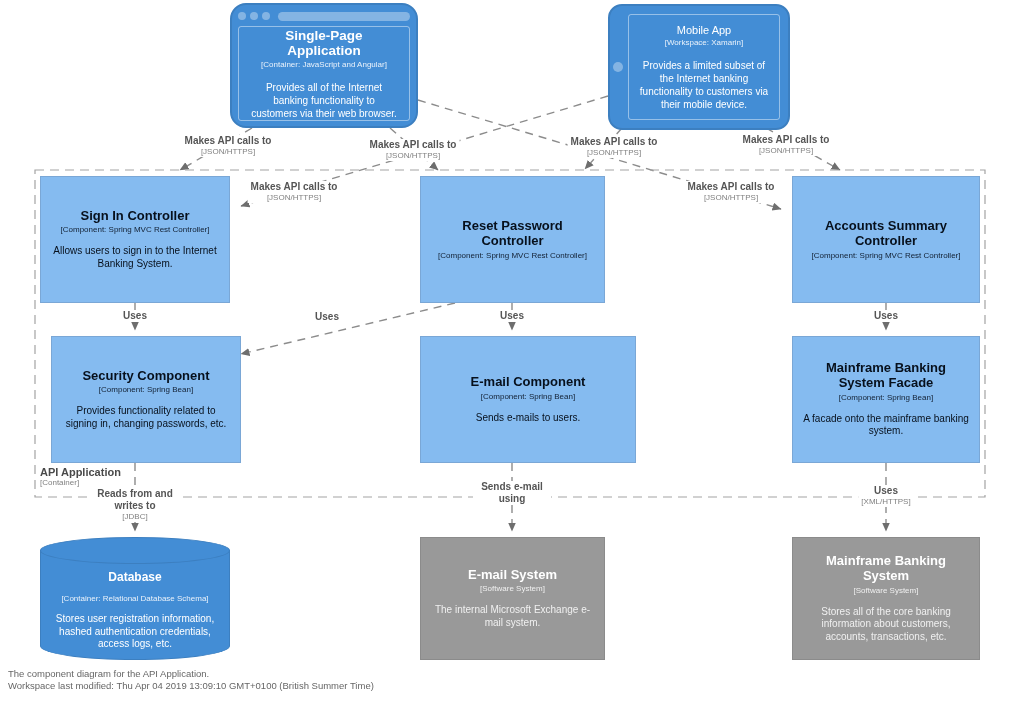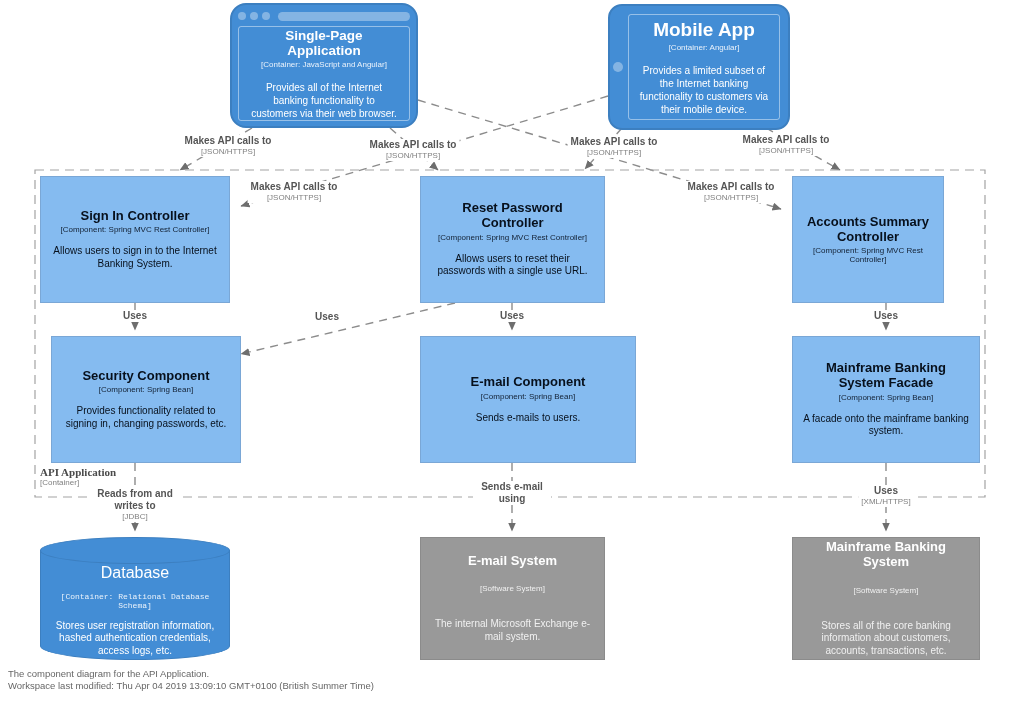--- a/index.html
+++ b/index.html
@@ -19,21 +19,21 @@
   svg.lines{position:absolute;left:0;top:0;z-index:0;}
 
   
   .node{position:absolute;z-index:2;display:flex;flex-direction:column;align-items:center;
         justify-content:center;text-align:center;padding:8px 10px;}
   .node .title{font-weight:bold;font-size:13px;line-height:1.15;}
   .node .meta{font-size:8px;margin-top:2px;}
   .node .desc{font-size:10px;line-height:1.25;margin-top:11px;}
 
   .component{background:var(--component-blue);border:1px solid var(--component-border);color:#07101c;}
-  .external{background:var(--external-gray);border:1px solid var(--external-border);color:#ffffff;gap:14px;}
+  .external{background:var(--external-gray);border:1px solid var(--external-border);color:#ffffff;}
   .external .meta,.external .desc{color:#f0f0f0;}
   .component .meta{color:#122033;}
 
   
   .browser{position:absolute;z-index:2;background:var(--container-blue);
            border:2px solid var(--container-blue-dark);border-radius:16px;color:#fff;}
   .browser-bar{position:absolute;top:4px;left:6px;right:6px;height:14px;display:flex;align-items:center;}
   .browser-dot{width:8px;height:8px;border-radius:50%;background:rgba(255,255,255,0.35);margin-right:4px;}
   .browser-pill{flex:1;height:9px;border-radius:5px;background:rgba(255,255,255,0.35);margin-left:4px;}
   .browser-screen{position:absolute;left:6px;right:6px;top:21px;bottom:5px;
@@ -46,45 +46,45 @@
 
   
   .phone{position:absolute;z-index:2;background:var(--container-blue);
          border:2px solid var(--container-blue-dark);border-radius:14px;color:#fff;}
   .phone-button{position:absolute;left:3px;top:50%;margin-top:-5px;width:10px;height:10px;
                 border-radius:50%;background:rgba(255,255,255,0.35);}
   .phone-screen{position:absolute;left:18px;right:8px;top:8px;bottom:8px;
                 border:1px solid rgba(255,255,255,0.45);border-radius:3px;
                 display:flex;flex-direction:column;align-items:center;justify-content:center;
                 text-align:center;padding:4px 8px;}
-  .phone .title{font-weight:bold;font-size:19px;}
+  .phone .title{font-weight:normal;font-size:11px;}
   .phone .meta{font-size:8px;margin-top:2px;color:#eaf2fb;}
   .phone .desc{font-size:10px;line-height:1.3;margin-top:12px;}
 
   
   .cylinder{position:absolute;z-index:2;color:#fff;}
   .cyl-body{position:absolute;left:0;right:0;top:13px;bottom:0;background:var(--container-blue);
             border:1px solid var(--container-blue-dark);border-top:none;
             border-radius:0 0 95px 95px / 0 0 14px 14px;}
   .cyl-top{position:absolute;left:0;right:0;top:0;height:27px;background:var(--container-blue);
            border:1px solid var(--container-blue-dark);border-radius:50%;}
   .cyl-content{position:absolute;left:0;right:0;top:30px;bottom:6px;display:flex;flex-direction:column;
                align-items:center;justify-content:center;text-align:center;padding:0 8px;}
-  .cylinder .title{font-weight:normal;font-size:16px;}
-  .cylinder .meta{font-size:8px;margin-top:10px;color:#eaf2fb;font-family:Liberation Mono, monospace;}
+  .cylinder .title{font-weight:bold;font-size:12px;}
+  .cylinder .meta{font-size:8px;margin-top:10px;color:#eaf2fb;}
   .cylinder .desc{font-size:10px;line-height:1.25;margin-top:10px;}
 
   
   .rel{position:absolute;z-index:3;transform:translateX(-50%);text-align:center;
        background:#ffffff;padding:0 3px;}
   .rel .rl{font-weight:bold;font-size:10px;color:var(--label-gray);line-height:1.2;}
   .rel .rt{font-size:8px;color:var(--meta-gray);line-height:1.3;}
 
   .boundary-label{position:absolute;z-index:3;left:38px;top:466px;background:#fff;padding:0 2px;}
-  .boundary-label .bn{font-weight:bold;font-size:11px;color:#4a4a4a;font-family:Liberation Serif, serif;}
+  .boundary-label .bn{font-weight:bold;font-size:11px;color:#4a4a4a;}
   .boundary-label .bm{font-size:8px;color:var(--meta-gray);}
 
   .footer{position:absolute;left:8px;top:664px;z-index:3;}
   .footer .ft{font-weight:bold;font-size:16px;color:#111;}
   .footer .fs{font-size:9.5px;color:#666;margin-top:4px;}
   .footer .fm{font-size:9.5px;color:#666;margin-top:1px;}
 </style>
 </head>
 <body>
 
@@ -125,38 +125,37 @@
       <div class="title">Single-Page Application</div>
       <div class="meta">[Container: JavaScript and Angular]</div>
       <div class="desc">Provides all of the Internet banking functionality to customers via their web browser.</div>
     </div>
   </div>
 
   <div class="phone" style="left:608px;top:4px;width:182px;height:126px;">
     <span class="phone-button"></span>
     <div class="phone-screen">
       <div class="title">Mobile App</div>
-      <div class="meta">[Container: Angular]</div>
+      <div class="meta">[Workspace: Xamarin]</div>
       <div class="desc">Provides a limited subset of the Internet banking functionality to customers via their mobile device.</div>
     </div>
   </div>
 
   <div class="node component" style="left:40px;top:176px;width:190px;height:127px;">
     <div class="title">Sign In Controller</div>
     <div class="meta">[Component: Spring MVC Rest Controller]</div>
     <div class="desc">Allows users to sign in to the Internet Banking System.</div>
   </div>
 
   <div class="node component" style="left:420px;top:176px;width:185px;height:127px;">
     <div class="title">Reset Password Controller</div>
     <div class="meta">[Component: Spring MVC Rest Controller]</div>
-    <div class="desc">Allows users to reset their passwords with a single use URL.</div>
-  </div>
-
-  <div class="node component" style="left:792px;top:176px;width:152px;height:127px;">
+  </div>
+
+  <div class="node component" style="left:792px;top:176px;width:188px;height:127px;">
     <div class="title">Accounts Summary Controller</div>
     <div class="meta">[Component: Spring MVC Rest Controller]</div>
   </div>
 
   <div class="node component" style="left:40px;top:336px;width:190px;height:127px;margin-left:11px;">
     <div class="title">Security Component</div>
     <div class="meta">[Component: Spring Bean]</div>
     <div class="desc">Provides functionality related to signing in, changing passwords, etc.</div>
   </div>
 

